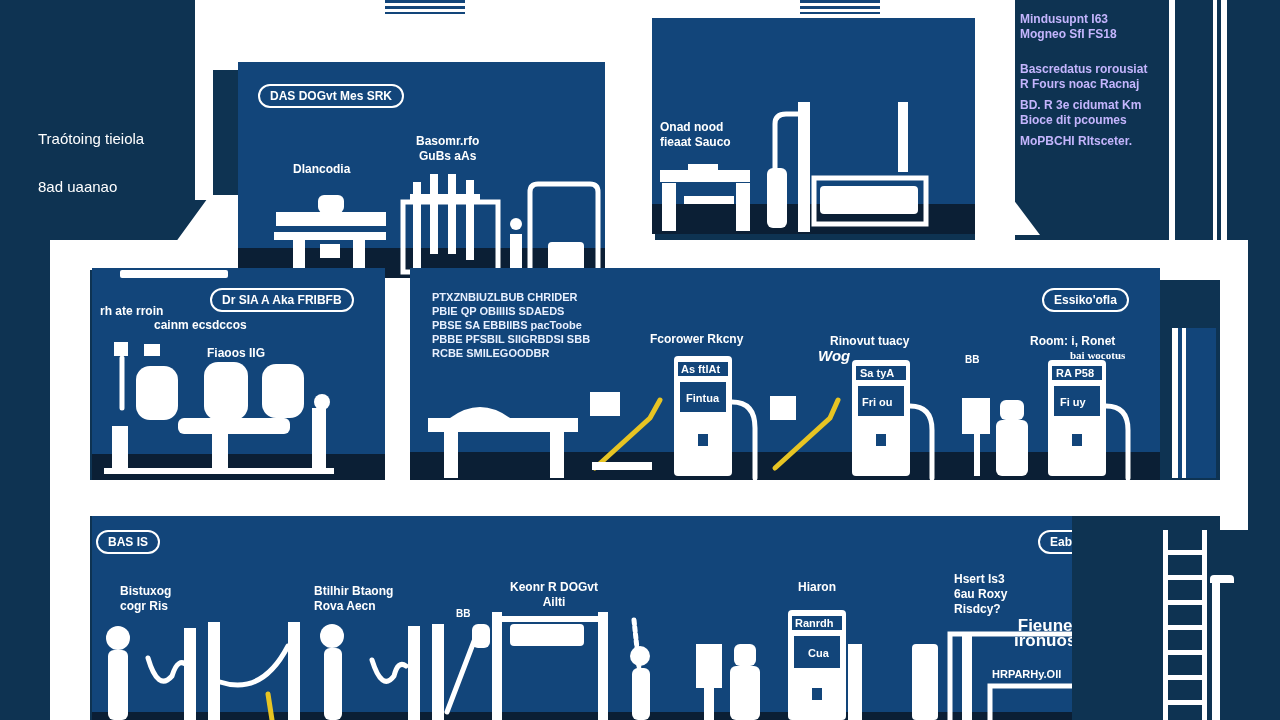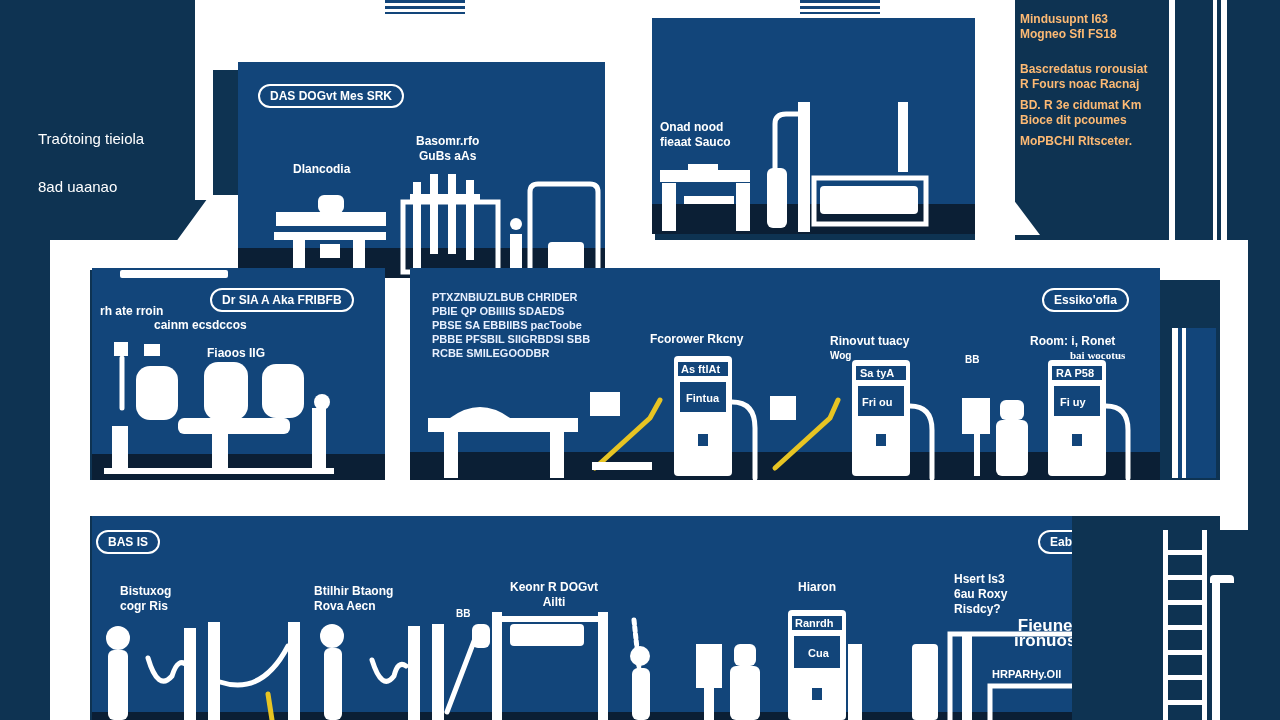--- a/index.html
+++ b/index.html
@@ -5,21 +5,21 @@
   html,body{margin:0;padding:0;}
   body{width:1280px;height:720px;overflow:hidden;background:#0e3352;position:relative;font-family:"Liberation Sans",sans-serif;}
   .abs{position:absolute;}
   .white{background:#ffffff;}
   .panel{position:absolute;background:#12457a;overflow:hidden;}
   .floor{position:absolute;left:0;right:0;bottom:0;background:#0b1f35;}
   .pill{position:absolute;border:2px solid #ffffff;border-radius:14px;color:#fff;font-size:12px;font-weight:bold;padding:3px 10px;white-space:nowrap;}
   .lbl{position:absolute;color:#fff;font-size:12px;font-weight:bold;line-height:15px;white-space:pre-line;text-align:center;}
   .lbl.left{text-align:left;}
   .side-text{position:absolute;color:#fff;font-size:15px;line-height:24px;white-space:pre-line;}
-  .notes{position:absolute;color:#fdba74;font-size:12px;line-height:15px;font-weight:bold;}
+  .notes{position:absolute;color:#c4b5fd;font-size:12px;line-height:15px;font-weight:bold;}
   .notes div{margin-bottom:6px;white-space:pre-line;}
   .mono{font-family:Liberation Sans, sans-serif;font-weight:bold;font-size:11px;line-height:14px;white-space:pre-line;color:#e8f0ff;}
   svg{position:absolute;overflow:visible;}
   .w{fill:#ffffff;}
   .wo{fill:none;stroke:#ffffff;stroke-width:5;stroke-linecap:round;}
   .y{fill:none;stroke:#e7c423;stroke-width:5;stroke-linecap:round;}
   .screen{fill:#12457a;}
   .stxt{fill:#ffffff;font-size:11px;font-weight:bold;font-family:"Liberation Sans",sans-serif;}
 </style>
 </head>
@@ -137,21 +137,21 @@
 <div class="panel" style="left:410px;top:268px;width:750px;height:212px;">
   <div class="floor" style="height:28px;"></div>
   <div class="mono abs" style="left:22px;top:22px;">PTXZNBIUZLBUB CHRIDER
 PBIE QP OBIIIIS SDAEDS
 PBSE SA EBBIIBS pacToobe
 PBBE PFSBIL SIIGRBDSI SBB
 RCBE SMILEGOODBR</div>
   <div class="pill" style="left:632px;top:20px;">Essiko'ofla</div>
   <div class="lbl" style="left:240px;top:64px;">Fcorower Rkcny</div>
   <div class="lbl" style="left:420px;top:66px;">Rinovut tuacy</div>
-  <div class="lbl left" style="left:420px;top:80px;font-size:10px;">Wog</div>
+  <div class="lbl left" style="left:408px;top:80px;font-size:15px;font-style:italic;">Wog</div>
   <div class="lbl" style="left:620px;top:66px;">Room: i, Ronet</div>
   <div class="lbl" style="left:660px;top:80px;font-size:11px;font-family:Liberation Serif, serif;">bai wocotus</div>
   <div class="lbl" style="left:555px;top:84px;font-size:10px;">BB</div>
   <svg width="750" height="212" style="left:0;top:0;">
     <rect class="w" x="18" y="150" width="150" height="14"></rect>
     <path class="w" d="M40 150 Q70 128 100 150 Z"></path>
     <rect class="w" x="34" y="164" width="14" height="46"></rect>
     <rect class="w" x="140" y="164" width="14" height="46"></rect>
     <rect class="w" x="180" y="124" width="30" height="24"></rect>
     <path class="y" d="M185 200 L240 150 L250 132"></path>

